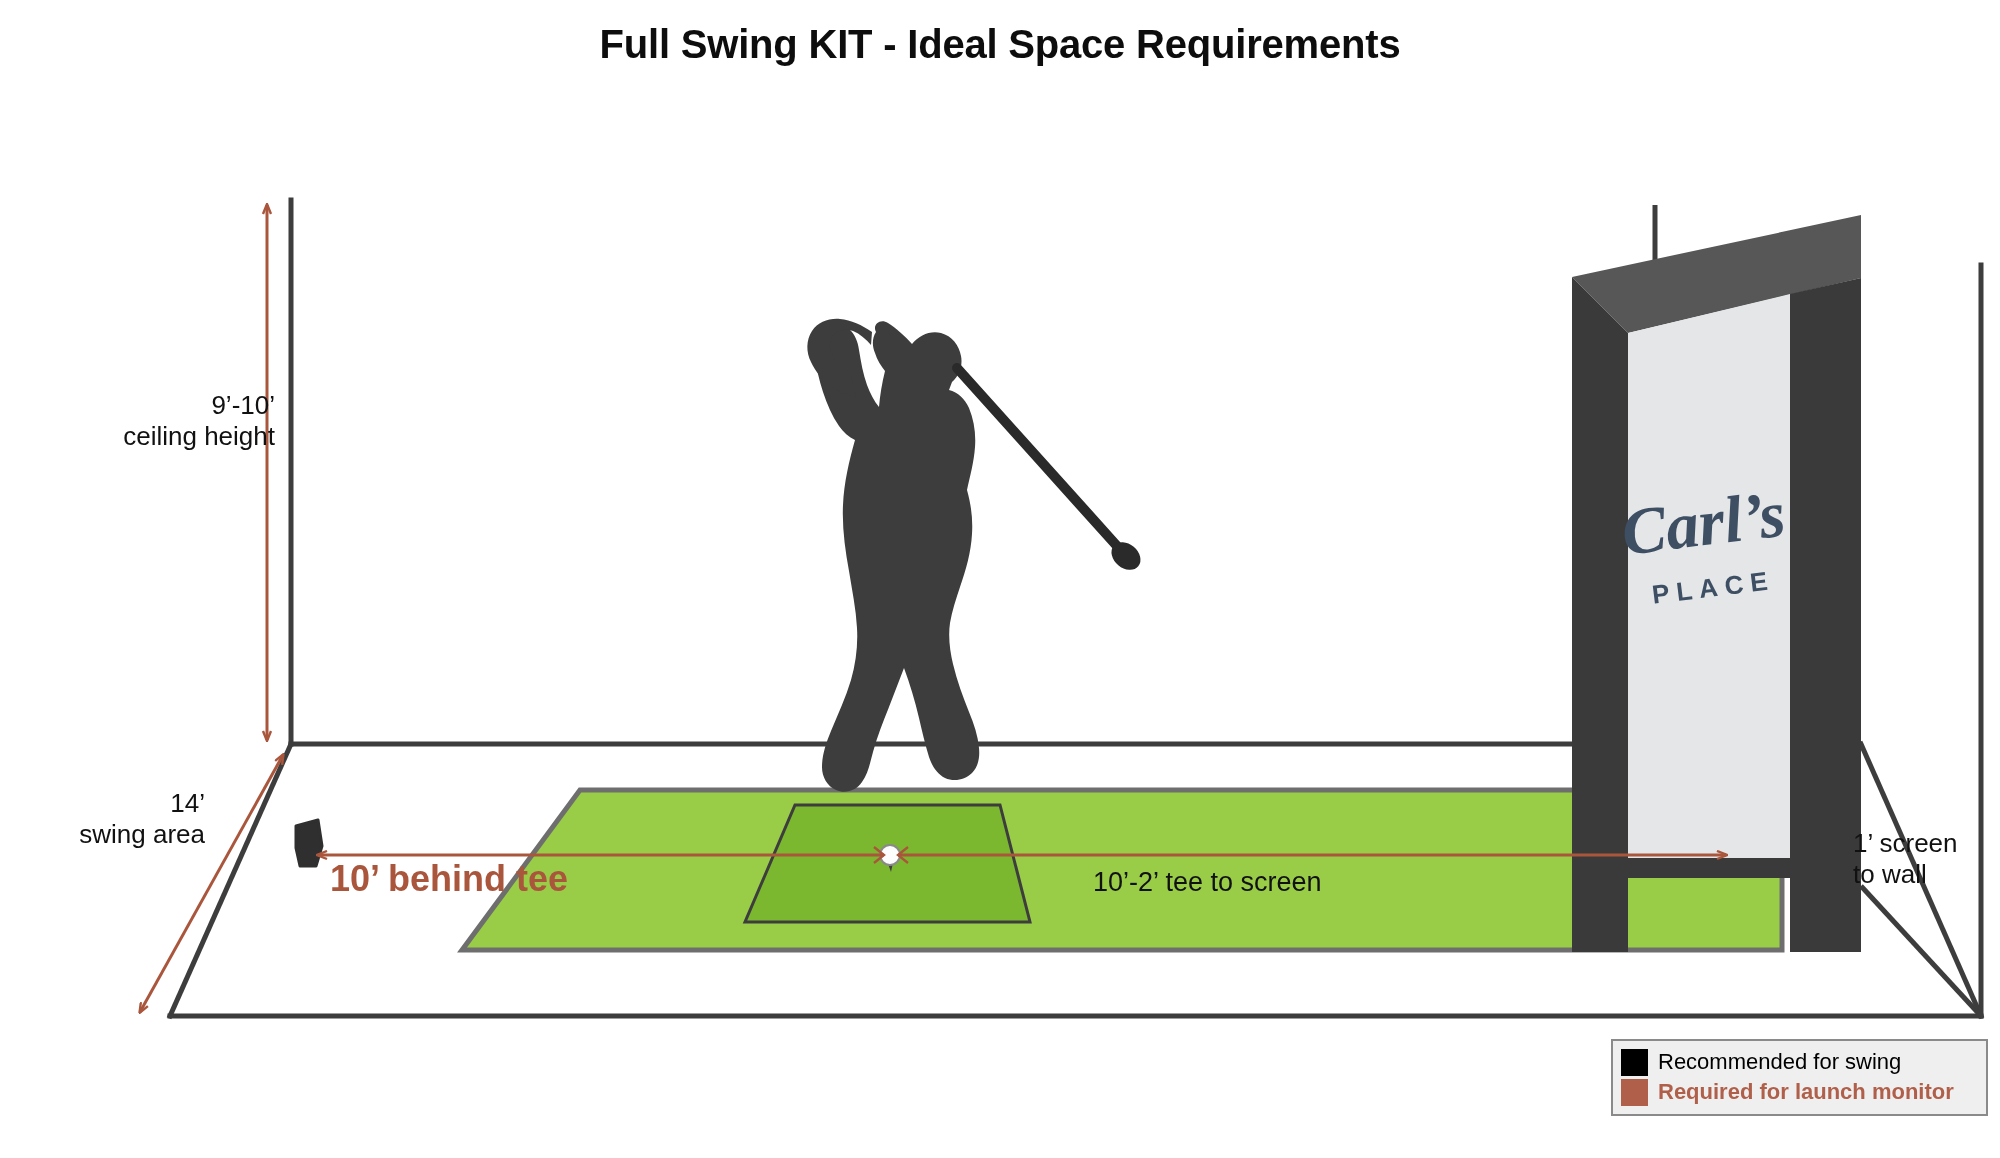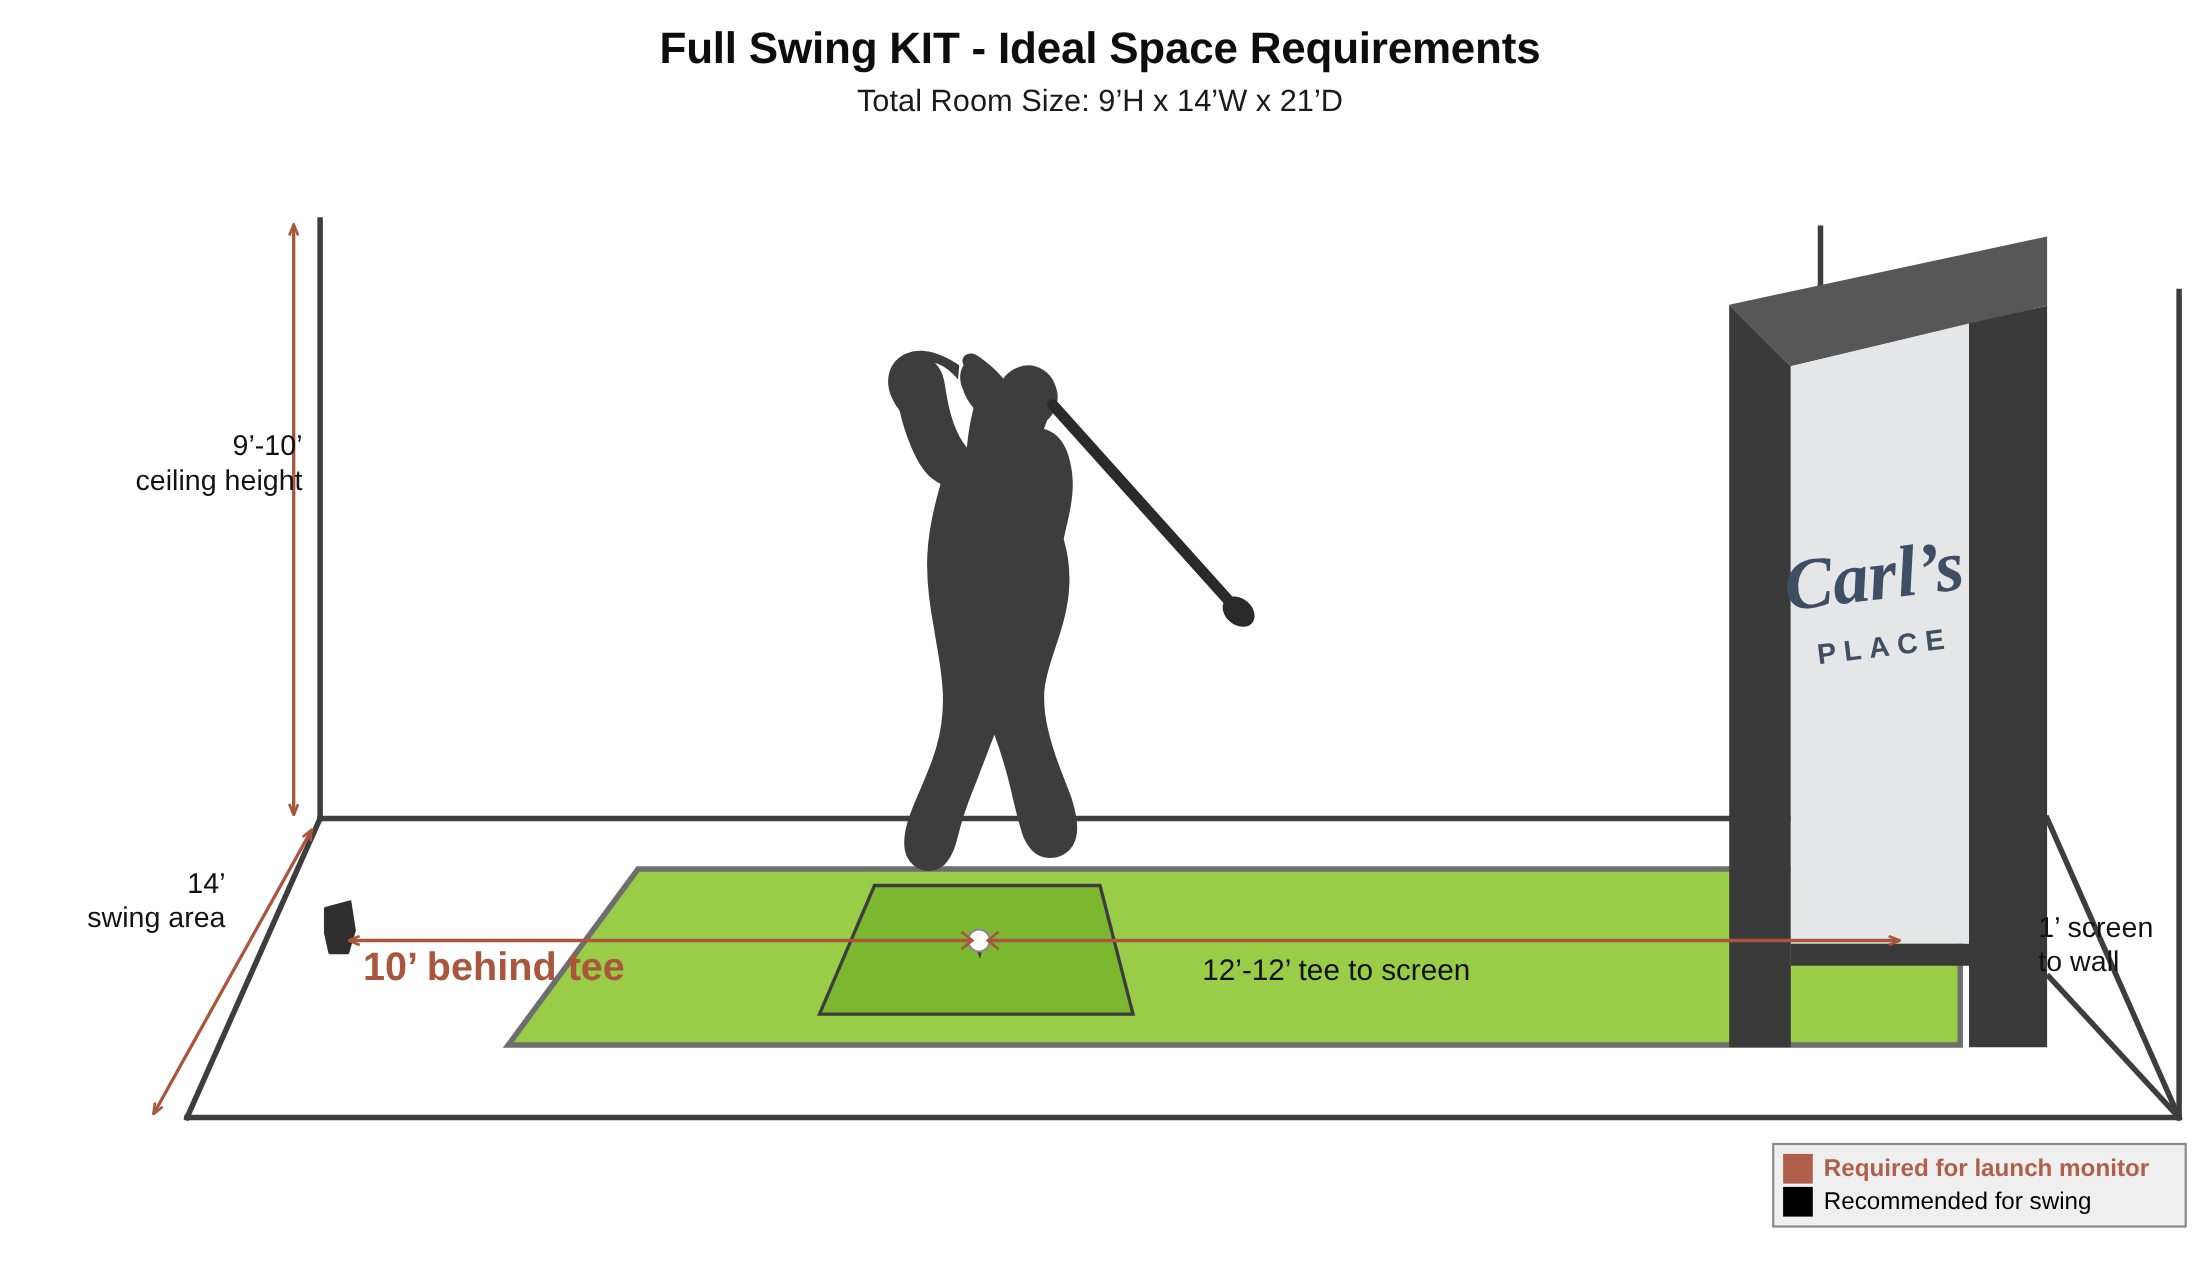--- a/index.html
+++ b/index.html
@@ -126,21 +126,20 @@
     top: 0;
   }
 </style>
 </head>
 <body>
 
 <div id="stage">
 
   <div class="title-block">
     <h1 class="main-title">Full Swing KIT - Ideal Space Requirements</h1>
-    <p class="sub-title">Total Room Size: 9’H x 14’W x 21’D</p>
   </div>
 
   <svg id="scene" width="2000" height="1158" viewBox="0 0 2000 1158">
 
     <g fill="none" stroke="#3D3D3D" stroke-width="5" stroke-linecap="square" stroke-linejoin="miter">
 
       <line x1="291" y1="200" x2="291" y2="744"></line>
 
       <line x1="291" y1="200" x2="1661" y2="200" stroke-opacity="0"></line>
 
@@ -288,29 +287,29 @@
   </svg>
 
   <div class="dim-label right-align" id="label-ceiling">9’-10’
 ceiling height</div>
 
   <div class="dim-label right-align" id="label-swing">14’
 swing area</div>
 
   <div class="dim-label" id="label-behind-tee">10’ behind tee</div>
 
-  <div class="dim-label" id="label-tee-screen">12’-12’ tee to screen</div>
+  <div class="dim-label" id="label-tee-screen">10’-2’ tee to screen</div>
 
   <div class="dim-label left-align" id="label-screen-wall">1’ screen
 to wall</div>
 
   <div id="legend">
+    <div class="legend-row">
+      <span class="legend-swatch" style="background:#000000"></span>
+      <span class="legend-text plain">Recommended for swing</span>
+    </div>
     <div class="legend-row">
       <span class="legend-swatch" style="background:#B0604A"></span>
       <span class="legend-text accent">Required for launch monitor</span>
     </div>
-    <div class="legend-row">
-      <span class="legend-swatch" style="background:#000000"></span>
-      <span class="legend-text plain">Recommended for swing</span>
-    </div>
   </div>
 
 </div>
 
 </body></html>

